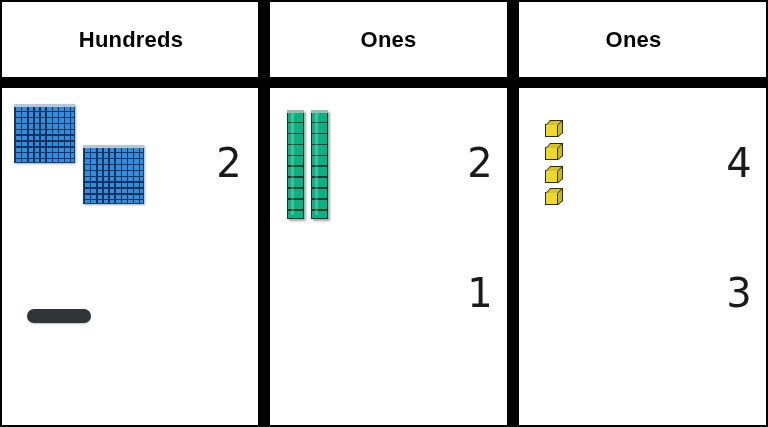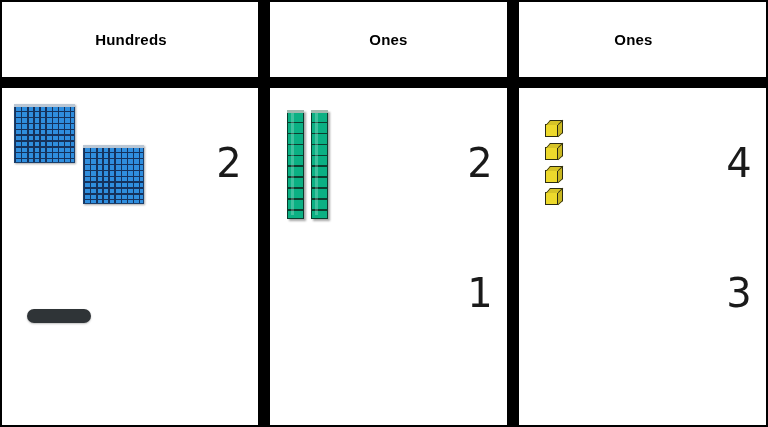--- a/index.html
+++ b/index.html
@@ -45,21 +45,21 @@
   .header-cell {
     position: absolute;
     top: 0;
     height: 75px;
     display: flex;
     align-items: center;
     justify-content: center;
     background: #ffffff;
   }
   .header-cell .header-label {
-    font-size: 15px;
+    font-size: 22px;
     font-weight: bold;
     color: #000000;
     letter-spacing: 0.2px;
   }
   .header-cell.h-hundreds { left: 2px;   width: 254px; }
   .header-cell.h-tens     { left: 268px; width: 237px; }
   .header-cell.h-ones     { left: 517px; width: 229px; }
 
   
   .body-cell {

